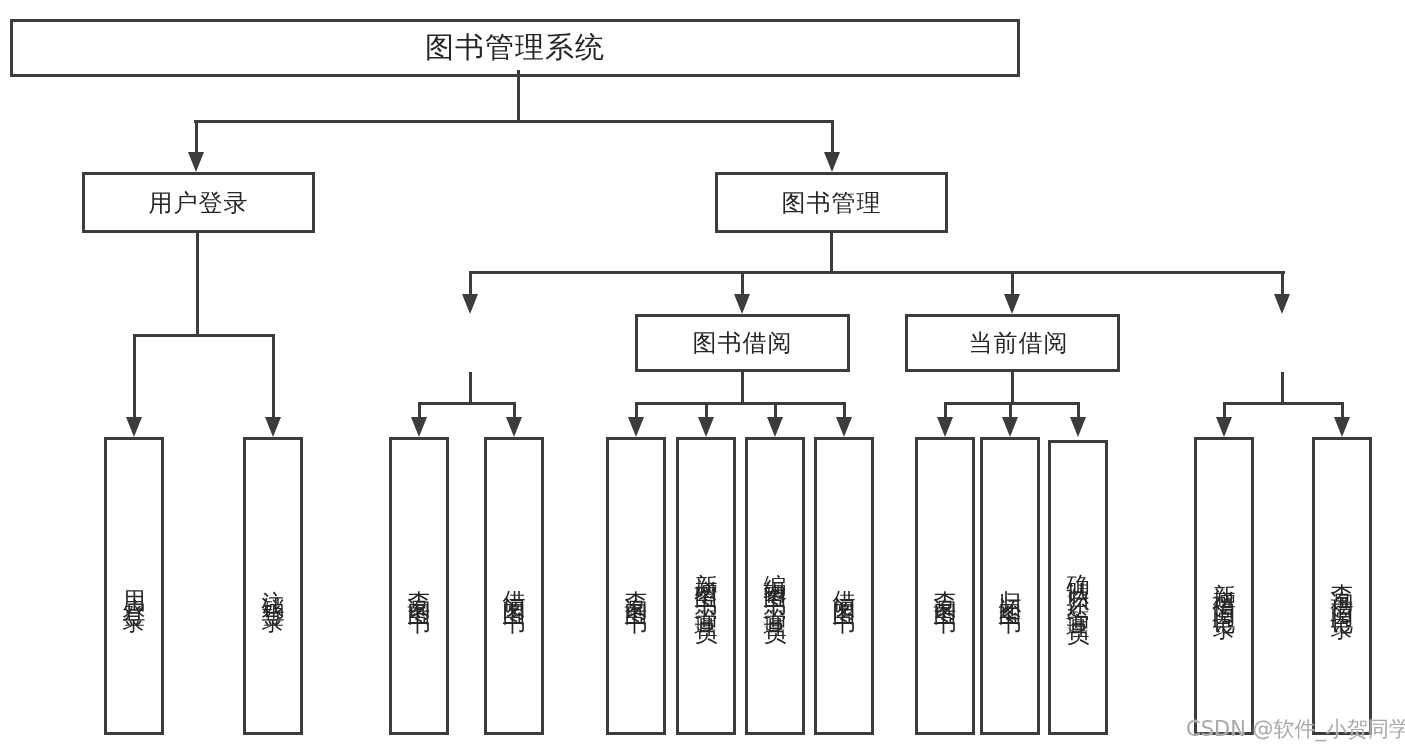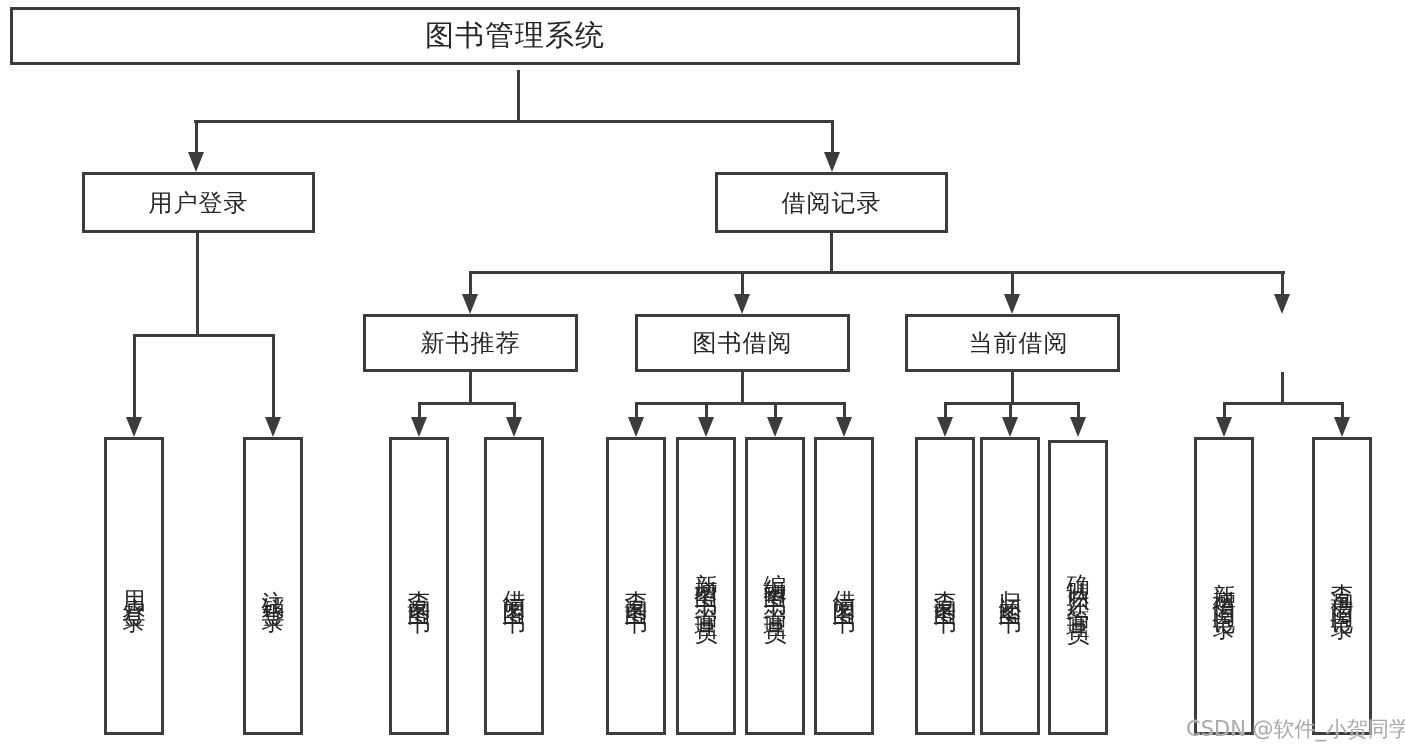--- a/index.html
+++ b/index.html
@@ -48,59 +48,56 @@
     color:#a9a9a9;
     text-shadow:0 0 2px #ffffff;
     white-space:nowrap;
   }
 </style>
 </head>
 <body>
 
 <div class="canvas">
 
-  <div class="box box-title" style="left:10px;top:7px;width:1010px;height:58px;">
+  <div class="box box-title" style="left:10px;top:19px;width:1010px;height:58px;">
     <span>图书管理系统</span>
   </div>
 
   <div class="vline" style="left:517px;top:70px;height:53px;"></div>
   <div class="hline" style="left:194px;top:120px;width:639px;"></div>
   <div class="vline" style="left:194.5px;top:120px;height:32px;"></div>
   <div class="arrow" style="left:188px;top:152px;"></div>
   <div class="vline" style="left:830.5px;top:120px;height:32px;"></div>
   <div class="arrow" style="left:824px;top:152px;"></div>
 
   <div class="box box-h" style="left:82px;top:172px;width:233px;height:61px;">
     <span>用户登录</span>
   </div>
   <div class="box box-h" style="left:715px;top:172px;width:233px;height:61px;">
-    <span>借阅记录</span>
+    <span>图书管理</span>
   </div>
 
   <div class="vline" style="left:196px;top:233px;height:104px;"></div>
   <div class="hline" style="left:132.5px;top:334px;width:142px;"></div>
   <div class="vline" style="left:132.5px;top:334px;height:83px;"></div>
   <div class="arrow" style="left:126px;top:417px;"></div>
   <div class="vline" style="left:271.5px;top:334px;height:83px;"></div>
   <div class="arrow" style="left:265px;top:417px;"></div>
 
   <div class="vline" style="left:829.5px;top:233px;height:41px;"></div>
   <div class="hline" style="left:468.5px;top:271px;width:816px;"></div>
   <div class="vline" style="left:468.5px;top:271px;height:23px;"></div>
   <div class="arrow" style="left:462px;top:294px;"></div>
   <div class="vline" style="left:740.5px;top:271px;height:23px;"></div>
   <div class="arrow" style="left:734px;top:294px;"></div>
   <div class="vline" style="left:1010.5px;top:271px;height:23px;"></div>
   <div class="arrow" style="left:1004px;top:294px;"></div>
   <div class="vline" style="left:1280.5px;top:271px;height:23px;"></div>
   <div class="arrow" style="left:1274px;top:294px;"></div>
 
-  <div class="box box-h" style="left:363px;top:314px;width:215px;height:58px;">
-    <span>新书推荐</span>
-  </div>
   <div class="box box-h" style="left:635px;top:314px;width:215px;height:58px;justify-content:center;">
     <span>图书借阅</span>
   </div>
   <div class="box box-h" style="left:905px;top:314px;width:215px;height:58px;padding-left:12px;">
     <span>当前借阅</span>
   </div>
 
   <div class="vline" style="left:469px;top:372px;height:32px;"></div>
   <div class="hline" style="left:417.5px;top:402px;width:98px;"></div>
   <div class="vline" style="left:417.5px;top:402px;height:15px;"></div>

